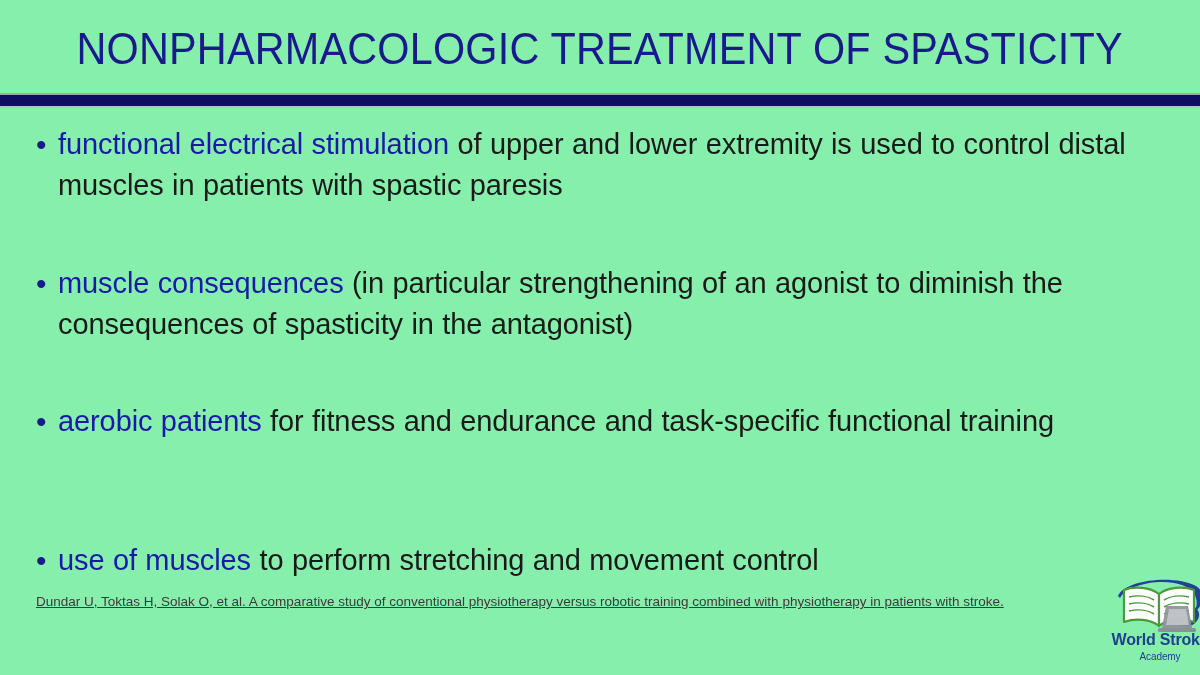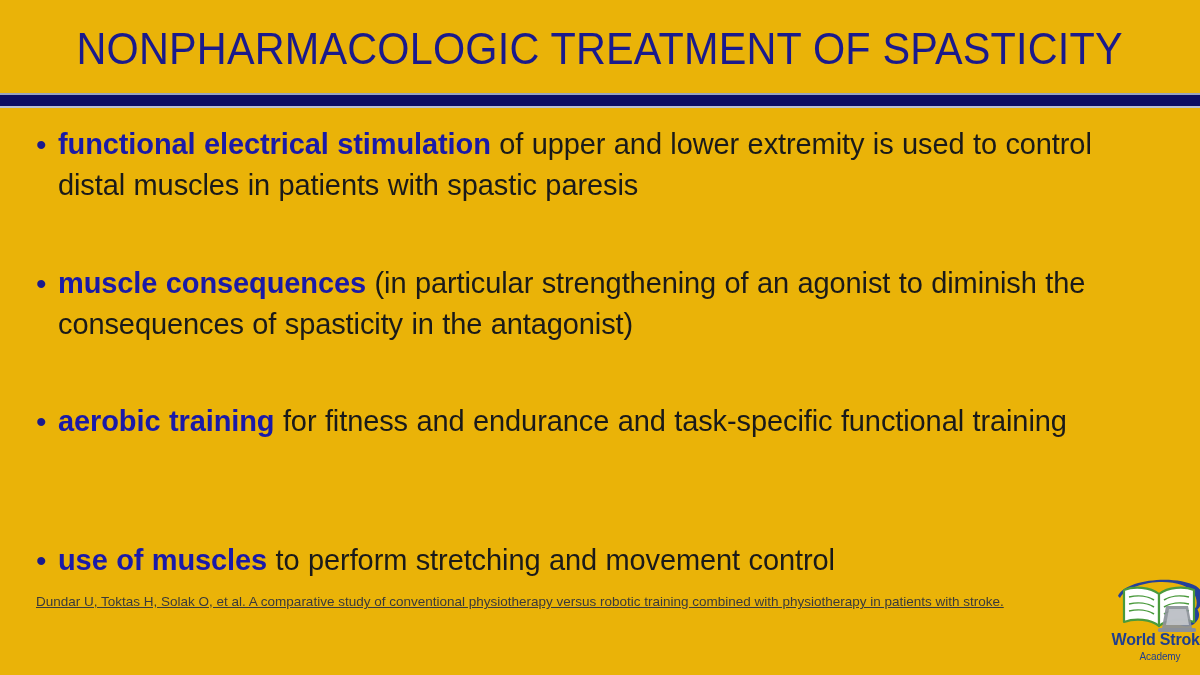--- a/index.html
+++ b/index.html
@@ -7,21 +7,21 @@
     padding: 0;
     background: #ffffff;
   }
   body {
     font-family: "Liberation Sans", sans-serif;
   }
   .slide {
     position: relative;
     width: 1200px;
     height: 675px;
-    background: #eab308;
+    background: #86efac;
     overflow: hidden;
   }
 
   
   .title-zone {
     position: absolute;
     left: 0;
     top: 0;
     width: 1200px;
     height: 93px;
@@ -85,21 +85,21 @@
     flex: 1 1 auto;
     font-size: 29px;
     line-height: 41px;
     color: #1a1a1a;
     font-weight: 400;
     letter-spacing: -0.1px;
     word-spacing: 0.5px;
   }
   .bullet-text .lead {
     color: #1a1aa8;
-    font-weight: bold;
+    font-weight: normal;
   }
 
   .b1 { top: 6px; }
   .b2 { top: 145px; }
   .b3 { top: 283px; }
   .b4 { top: 422px; }
 
   
   .citation {
     position: absolute;
@@ -171,21 +171,21 @@
       <span class="bullet-text"><span class="lead">functional electrical stimulation</span><span> of upper and lower extremity is used to control distal muscles in patients with spastic paresis</span></span>
     </div>
 
     <div class="bullet b2">
       <span class="bullet-marker">•</span>
       <span class="bullet-text"><span class="lead">muscle consequences</span><span> (in particular strengthening of an agonist to diminish the consequences of spasticity in the antagonist)</span></span>
     </div>
 
     <div class="bullet b3">
       <span class="bullet-marker">•</span>
-      <span class="bullet-text"><span class="lead">aerobic training</span><span> for fitness and endurance and task-specific functional training</span></span>
+      <span class="bullet-text"><span class="lead">aerobic patients</span><span> for fitness and endurance and task-specific functional training</span></span>
     </div>
 
     <div class="bullet b4">
       <span class="bullet-marker">•</span>
       <span class="bullet-text"><span class="lead">use of muscles</span><span> to perform stretching and movement control</span></span>
     </div>
 
   </div>
 
   <div class="citation">

